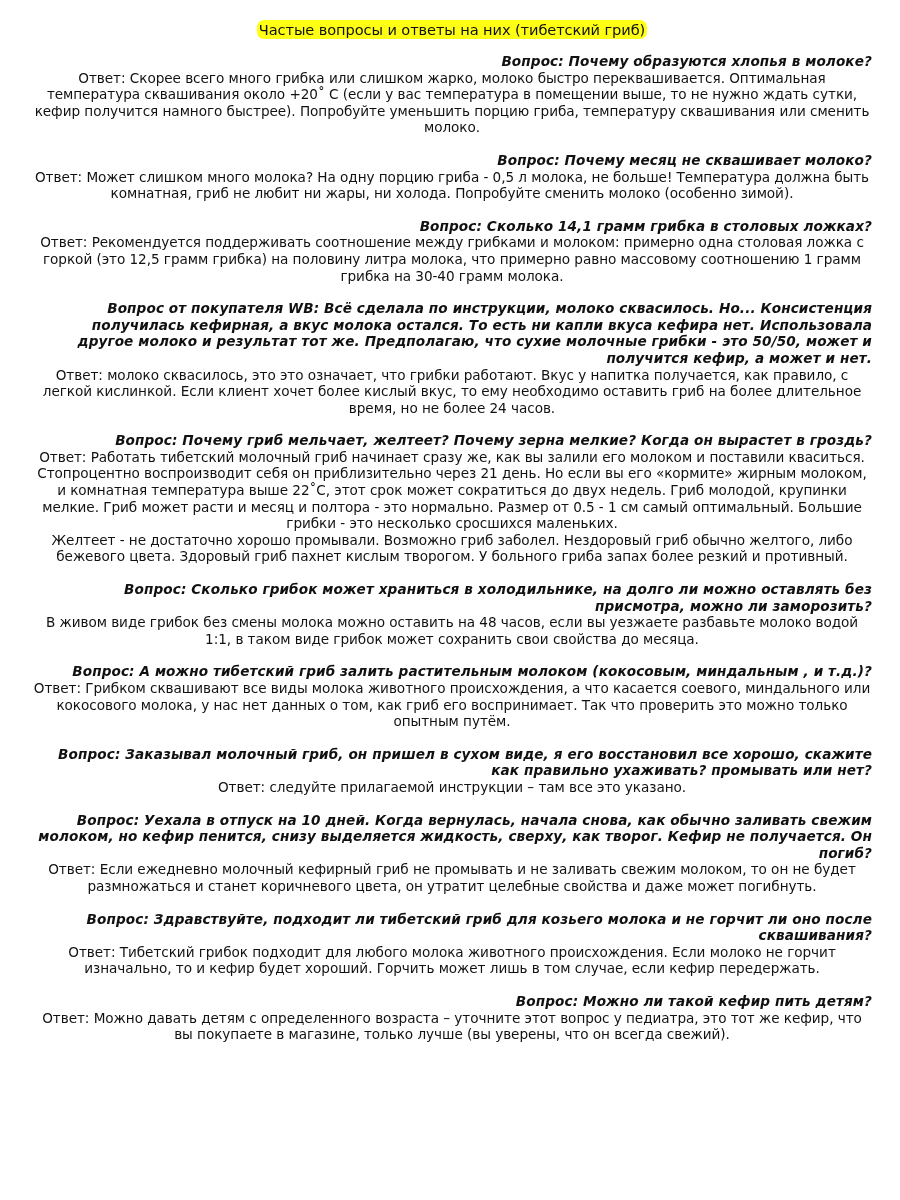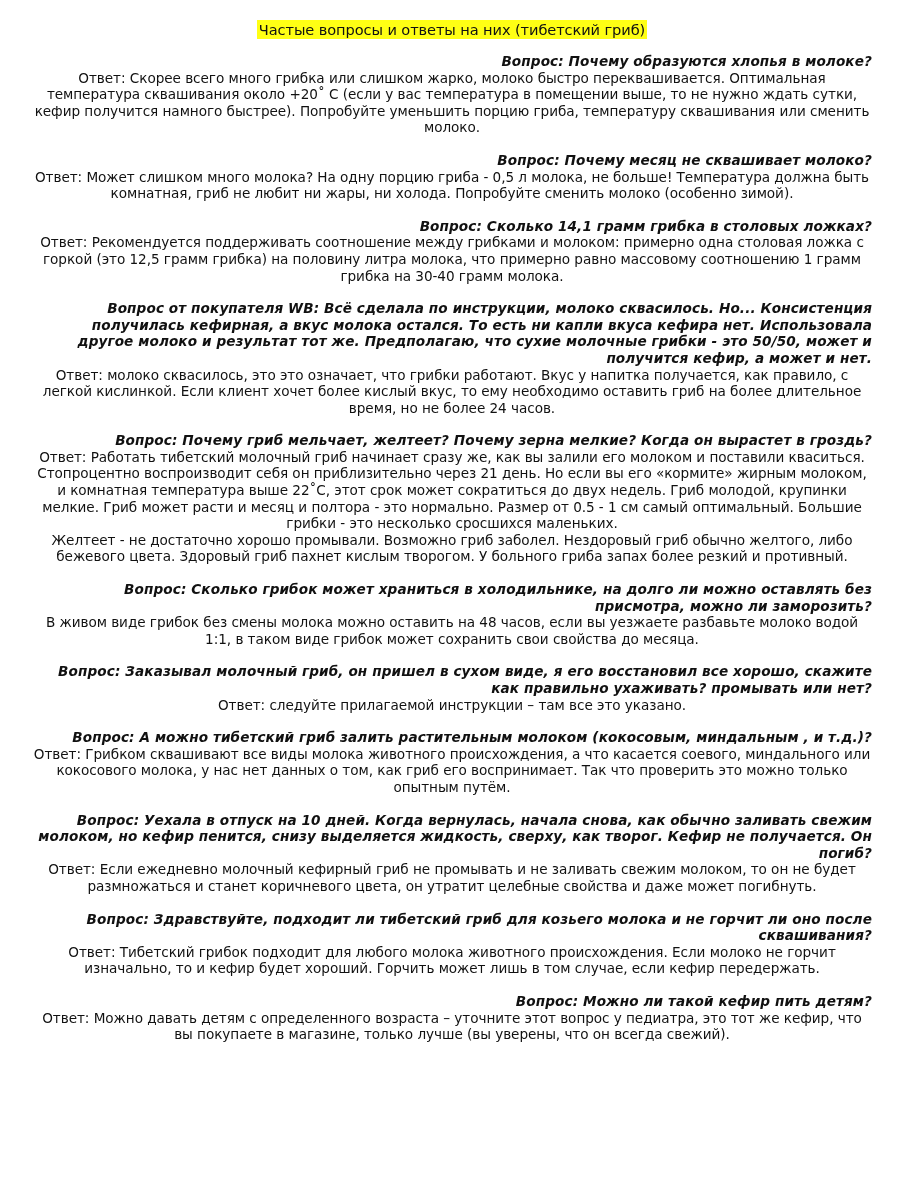--- a/index.html
+++ b/index.html
@@ -49,21 +49,21 @@
       line-height: 16.6px;
       letter-spacing: -0.05px;
     }
     .a p { margin: 0; text-align: center; }
   </style>
 </head>
 <body>
 
 <div class="page">
   <div class="title-wrap">
-    <span class="title" style="background: rgb(255, 255, 20);">Частые вопросы и ответы на них (тибетский гриб)</span>
+    <span class="title" style="background: rgb(255, 255, 20); border-radius: 7px;">Частые вопросы и ответы на них (тибетский гриб)</span>
   </div>
 
   <div class="qa">
     <div class="q">Вопрос: Почему образуются хлопья в молоке?</div>
     <div class="a">
       <p>Ответ: Скорее всего много грибка или слишком жарко, молоко быстро перекваши­вается. Оптимальная температура сквашивания около +20˚ С (если у вас температура в помещении выше, то не нужно ждать сутки, кефир получится намного быстрее). Попробуйте уменьшить порцию гриба, температуру сквашивания или сменить молоко.</p>
     </div>
   </div>
 
   <div class="qa">
@@ -96,30 +96,30 @@
   </div>
 
   <div class="qa">
     <div class="q">Вопрос: Сколько грибок может храниться в холодильнике, на долго ли можно оставлять без присмотра, можно ли заморозить?</div>
     <div class="a">
       <p>В живом виде грибок без смены молока можно оставить на 48 часов, если вы уезжаете разбавьте молоко водой 1:1, в таком виде грибок может сохранить свои свойства до месяца.</p>
     </div>
   </div>
 
   <div class="qa">
-    <div class="q">Вопрос: Заказывал молочный гриб, он пришел в сухом виде, я его восстановил все хорошо, скажите как правильно ухаживать? промывать или нет?</div>
+    <div class="q">Вопрос: А можно тибетский гриб залить растительным молоком (кокосовым, миндальным , и т.д.)?</div>
     <div class="a">
-      <p>Ответ: следуйте прилагаемой инструкции – там все это указано.</p>
+      <p>Ответ: Грибком сквашивают все виды молока животного происхождения, а что касается соевого, миндального или кокосового молока, у нас нет данных о том, как гриб его воспринимает. Так что проверить это можно только опытным путём.</p>
     </div>
   </div>
 
   <div class="qa">
-    <div class="q">Вопрос: А можно тибетский гриб залить растительным молоком (кокосовым, миндальным , и т.д.)?</div>
+    <div class="q">Вопрос: Заказывал молочный гриб, он пришел в сухом виде, я его восстановил все хорошо, скажите как правильно ухаживать? промывать или нет?</div>
     <div class="a">
-      <p>Ответ: Грибком сквашивают все виды молока животного происхождения, а что касается соевого, миндального или кокосового молока, у нас нет данных о том, как гриб его воспринимает. Так что проверить это можно только опытным путём.</p>
+      <p>Ответ: следуйте прилагаемой инструкции – там все это указано.</p>
     </div>
   </div>
 
   <div class="qa">
     <div class="q">Вопрос: Уехала в отпуск на 10 дней. Когда вернулась, начала снова, как обычно заливать свежим молоком, но кефир пенится, снизу выделяется жидкость, сверху, как творог. Кефир не получается. Он погиб?</div>
     <div class="a">
       <p>Ответ: Если ежедневно молочный кефирный гриб не промывать и не заливать свежим молоком, то он не будет размножаться и станет коричневого цвета, он утратит целебные свойства и даже может погибнуть.</p>
     </div>
   </div>
 

